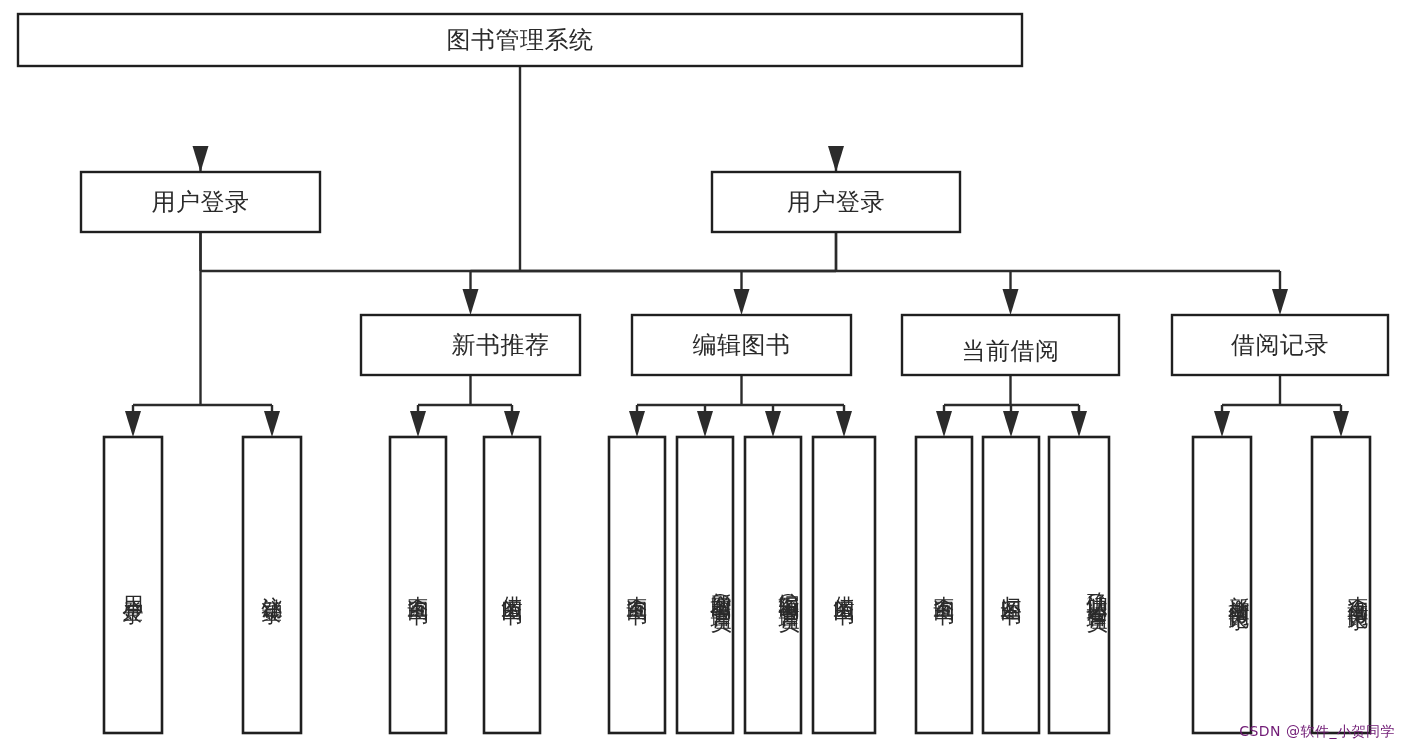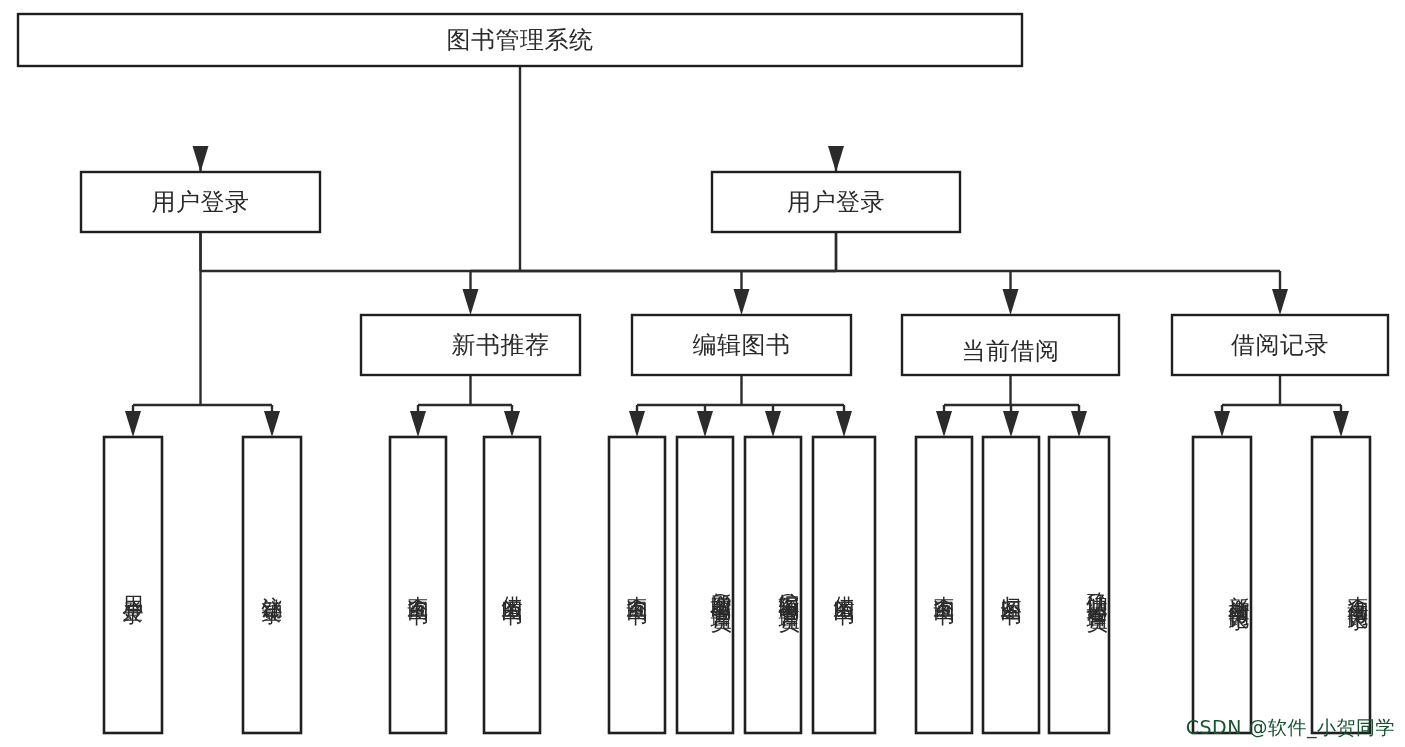--- a/index.html
+++ b/index.html
@@ -73,22 +73,22 @@
     padding-top: 6px;
   }
   .node-label.vertical.centered {
     align-items: center;
     padding-top: 0;
   }
   .watermark {
     position: absolute;
     right: 10px;
     bottom: 6px;
-    font-size: 19px;
-    color: #14532d;
+    font-size: 14px;
+    color: #701a75;
     font-family: "DejaVu Sans", "Liberation Sans", sans-serif;
     letter-spacing: 0.5px;
     white-space: nowrap;
     user-select: none;
   }
 </style>
 </head>
 <body>
 
 <div id="diagram-root">

